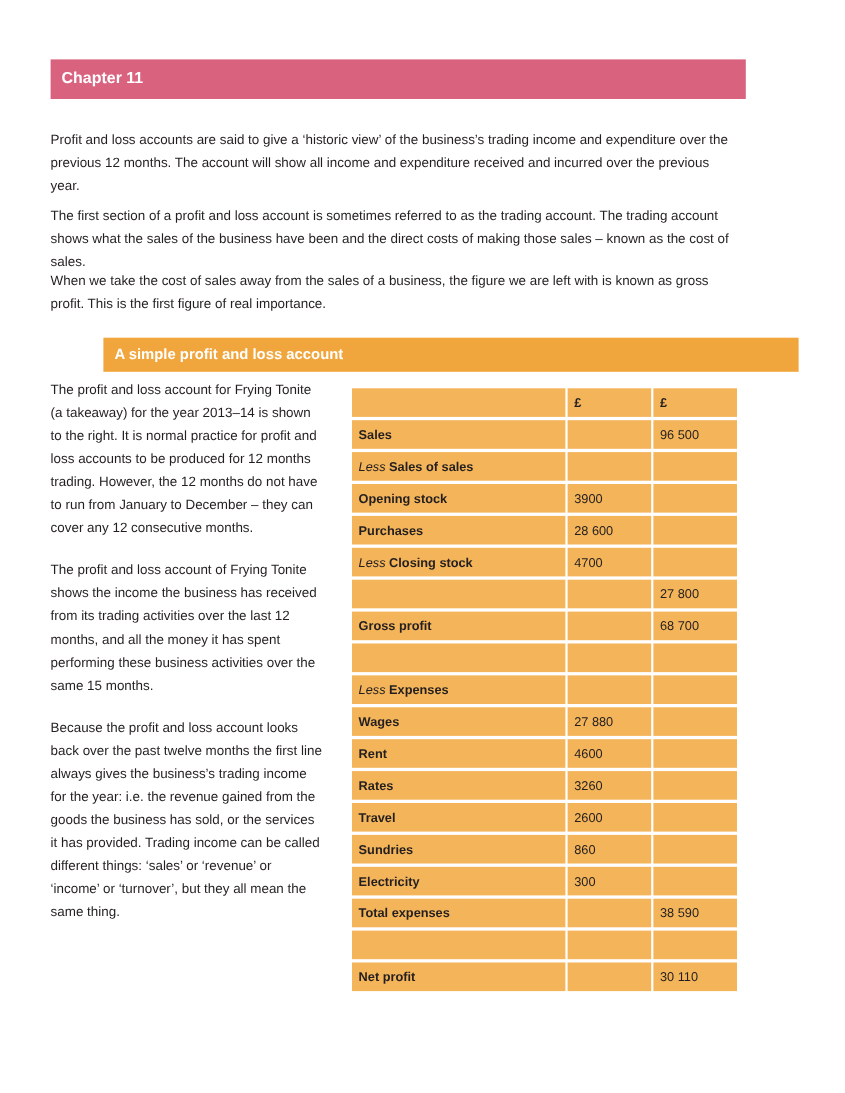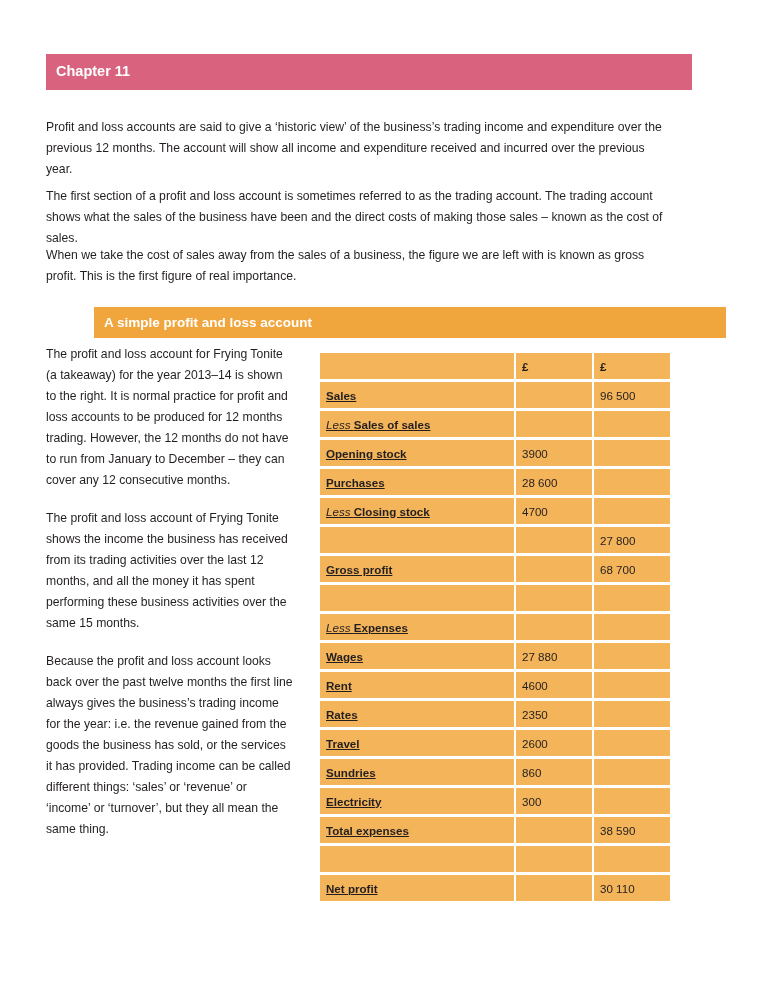--- a/index.html
+++ b/index.html
@@ -20,21 +20,21 @@
     left: 0; top: 0;
     width: 768px;
     height: 994px;
   }
   .chapter-header {
     position: absolute;
     left: 46px;
     top: 54px;
     width: 632px;
     background: #d9637f;
-    padding: 8px 14px 9px 0;
+    padding: 8px 0 9px 0;
   }
   .chapter-header .line {
     color: #ffffff;
     font-size: 14.5px;
     font-weight: bold;
     padding-left: 10px;
     line-height: 19px;
   }
   .body-text {
     position: absolute;
@@ -89,21 +89,21 @@
     table-layout: fixed;
   }
   table.pl td {
     background: #f4b459;
     height: 20px;
     padding: 3px 6px;
     font-size: 11.6px;
     color: #231f20;
     vertical-align: middle;
   }
-  td.c0 { width: 182px; text-decoration: underline; }
+  td.c0 { width: 182px; }
   td.c1 { width: 64px; }
   td.c2 { width: 64px; }
   td.bold { font-weight: bold; }
   td.head { font-weight: bold; }
   span.ital { font-style: italic; font-weight: normal; text-align: right; }
   span.bld { font-weight: bold; }
 </style>
 </head>
 <body>
 
@@ -185,21 +185,21 @@
             <td class="c1">27 880</td>
             <td class="c2"></td>
           </tr>
           <tr>
             <td class="c0 bold">Rent</td>
             <td class="c1">4600</td>
             <td class="c2"></td>
           </tr>
           <tr>
             <td class="c0 bold">Rates</td>
-            <td class="c1">2350</td>
+            <td class="c1">3260</td>
             <td class="c2"></td>
           </tr>
           <tr>
             <td class="c0 bold">Travel</td>
             <td class="c1">2600</td>
             <td class="c2"></td>
           </tr>
           <tr>
             <td class="c0 bold">Sundries</td>
             <td class="c1">860</td>

